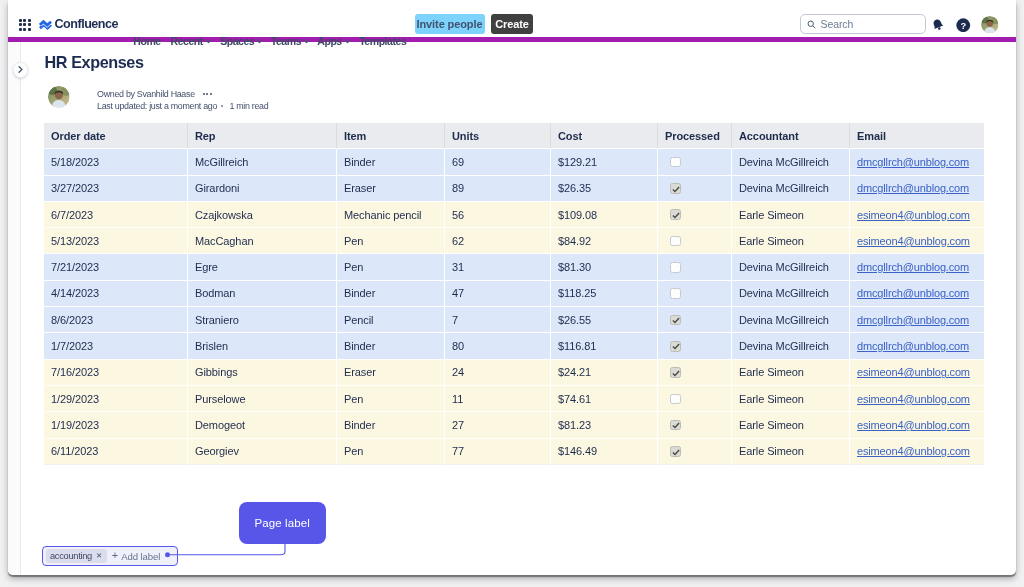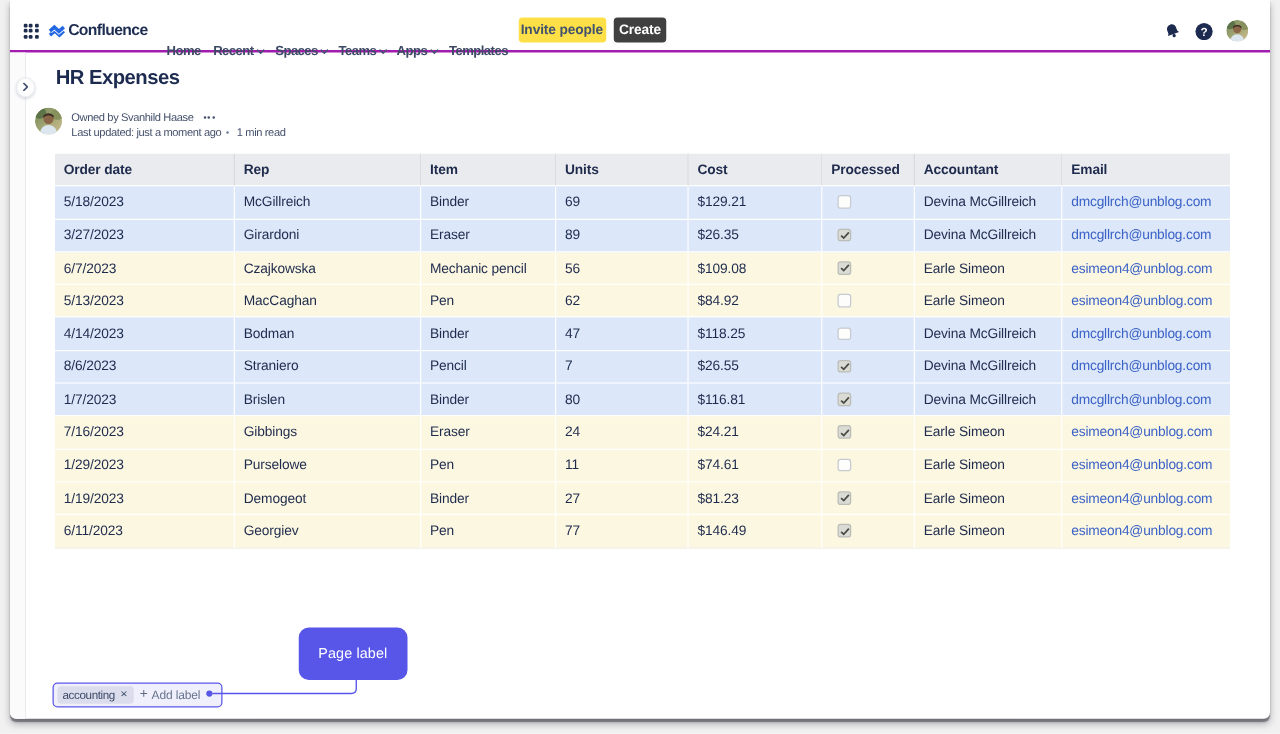--- a/index.html
+++ b/index.html
@@ -11,21 +11,21 @@
     -webkit-font-smoothing:antialiased;
   }
   .window {
     position:absolute; left:8px; top:0; width:1008px; height:575px;
     background:#fff; border-radius:0 0 5px 5px;
     box-shadow:0 2px 1px rgba(88,88,96,.72), 0 4px 6px rgba(80,80,88,.42);
   }
   
   .topnav {
     position:absolute; left:0; top:0; right:0; height:42px;
-    border-bottom:2px solid #a21caf; background:#fff;
+    border-bottom:5px solid #a21caf; background:#fff;
     border-radius:0;
   }
   .topnav > * { position:absolute; }
   .grid-icon { left:10.5px; top:19px; width:12.4px; height:11.8px;
     display:grid; grid-template-columns:repeat(3,1fr); grid-template-rows:repeat(3,1fr); gap:1.7px; cursor:pointer; }
   .grid-icon i { background:#1f2d4e; border-radius:1px; }
   .logo-mark { left:31px; top:19px; }
   .brand { left:46.5px; top:0; height:42px; display:flex; align-items:center;
     font-size:12.6px; font-weight:700; letter-spacing:-0.5px; color:#1e2d52; padding-top:6px; }
   #nav-items { left:0; top:17px; width:100%; height:40px; pointer-events:none; }
@@ -33,21 +33,21 @@
     position:absolute; top:3px; height:42px; display:flex; align-items:center; gap:2px;
     font-size:10.5px; font-weight:600; letter-spacing:-0.45px; color:#3d4a63; cursor:pointer;
     pointer-events:auto;
   }
   .nav-item svg { margin-top:1px; }
   .btn {
     top:14px; height:20px; display:flex; align-items:center; justify-content:center;
     font-size:11px; font-weight:600; letter-spacing:-0.1px; border-radius:3px; cursor:pointer; border:none;
     font-family:"Liberation Sans", sans-serif;
   }
-  .btn-invite { left:406.5px; width:70px; background:#fde047; color:#42526e; }
+  .btn-invite { left:406.5px; width:70px; background:#7dd3fc; color:#42526e; }
   .btn-create { left:483px; width:42px; background:#404040; color:#fff; }
   .searchbox {
     left:791.5px; top:14px; width:126px; height:20px;
     border:1px solid #c3c8d4; border-radius:5px; background:#fff;
     display:flex; align-items:center; padding-left:6px; gap:5px;
   }
   .searchbox .ph { font-size:10.5px; color:#6e7b94; letter-spacing:-0.1px; }
   .icon-btn { top:0; height:42px; display:flex; align-items:center; cursor:pointer; }
   .bell-wrap { left:923px; padding-top:7px; }
   .help-wrap { left:948px; padding-top:8px; }
@@ -65,21 +65,21 @@
     background:#fff; border:1px solid #eceef1; border-radius:50%;
     box-shadow:0 1px 2.5px rgba(9,30,66,.18);
     display:flex; align-items:center; justify-content:center; cursor:pointer; z-index:3;
   }
 
   
   .page-title {
     position:absolute; left:36.5px; top:51px;
     font-size:16.2px; line-height:21px; font-weight:700; letter-spacing:-0.4px; color:#1c2b4f; padding-top:1px;
   }
-  .byline { position:absolute; left:20px; top:86px; display:flex; }
+  .byline { position:absolute; left:40px; top:86px; display:flex;gap:20px; }
   .byline .avatar { width:21.6px; height:21.6px; }
   .byline-text { margin-left:7.5px; margin-top:1.5px; }
   .byline-line { font-size:8.9px; letter-spacing:-0.3px; color:#44506b; line-height:12.4px; display:flex; align-items:center; }
   .more-dots { display:inline-flex; gap:1.8px; margin-left:8px; cursor:pointer; }
   .more-dots i { width:1.9px; height:1.9px; border-radius:50%; background:#44506b; }
   .meta-sep { display:inline-block; width:2.4px; height:2.4px; border-radius:50%; background:#6b7890; margin:0 6px 0 4px; }
 
   
   table.expenses {
     position:absolute; left:36px; top:123px; width:940px;
@@ -93,21 +93,21 @@
   table.expenses th {
     background:#eaebee; text-align:left; font-weight:700;
     border-right:1.5px solid #d9dbdf; border-bottom:1.5px solid #fff;
   }
   table.expenses th:last-child { border-right:none; }
   table.expenses td { border-right:1.5px solid #fff; border-bottom:1.5px solid #fff; }
   table.expenses td:last-child { border-right:none; }
   table.expenses tr.blue td { background:#dce7fa; }
   table.expenses tr.yellow td { background:#fcf7e1; }
   table.expenses tr:last-child td { border-bottom:1.5px solid #f1f0ec; }
-  td.email a { color:#3b62c6; text-underline-offset:1px; letter-spacing:-0.15px; cursor:pointer; }
+  td.email a { color:#3b62c6; text-decoration:underline; text-underline-offset:1px; letter-spacing:-0.15px; cursor:pointer; }
   .cb {
     display:inline-block; width:10.6px; height:10.6px; margin-left:5px; margin-top:2.5px;
     background:#fdfdfc; border:1px solid #c6cad1; border-radius:2.5px; position:relative; cursor:pointer;
   }
   .cb.checked { background:#dbdbd6; border-color:#bcbdb7; }
   .cb svg { position:absolute; left:0.8px; top:1.4px; display:none; }
   .cb.checked svg { display:block; }
 
   
   .ann-box {
@@ -183,20 +183,27 @@
           <svg width="7" height="5" viewBox="0 0 8 6">
             <path d="M1 1.2 L4 4.4 L7 1.2" fill="none" stroke="#44546f" stroke-width="1.4" stroke-linecap="round" stroke-linejoin="round"></path>
           </svg>
         </div>
         <div class="nav-item" style="left: 351.2px;">
           <span>Templates</span>
         </div>
       </nav>
     <button class="btn btn-invite">Invite people</button>
     <button class="btn btn-create">Create</button>
+    <div class="searchbox">
+      <svg width="9" height="9" viewBox="0 0 12 12">
+        <circle cx="5" cy="5" r="3.6" fill="none" stroke="#44546f" stroke-width="1.3"></circle>
+        <line x1="7.8" y1="7.8" x2="11" y2="11" stroke="#44546f" stroke-width="1.3"></line>
+      </svg>
+      <span class="ph">Search</span>
+    </div>
     <div class="icon-btn bell-wrap">
       <svg width="14" height="14" viewBox="0 0 16 16">
         <g transform="rotate(-21 8 8)">
           <path d="M8 1.6 C10.5 1.6 12.3 3.4 12.3 5.9 L12.3 8.8 L13.4 10.7 L2.6 10.7 L3.7 8.8 L3.7 5.9 C3.7 3.4 5.5 1.6 8 1.6 Z" fill="#1e2b50"></path>
           <circle cx="8" cy="12.3" r="1.5" fill="#1e2b50"></circle>
         </g>
       </svg>
     </div>
     <div class="icon-btn help-wrap">
       <svg width="14.5" height="14.5" viewBox="0 0 16 16">
@@ -327,20 +334,30 @@
           <td>5/13/2023</td>
           <td>MacCaghan</td>
           <td>Pen</td>
           <td>62</td>
           <td>$84.92</td>
           <td><span class="cb"></span></td>
           <td>Earle Simeon</td>
           <td class="email"><a>esimeon4@unblog.com</a></td>
         </tr>
         <tr class="blue">
+          <td>7/21/2023</td>
+          <td>Egre</td>
+          <td>Pen</td>
+          <td>31</td>
+          <td>$81.30</td>
+          <td><span class="cb"></span></td>
+          <td>Devina McGillreich</td>
+          <td class="email"><a>dmcgllrch@unblog.com</a></td>
+        </tr>
+        <tr class="blue">
           <td>4/14/2023</td>
           <td>Bodman</td>
           <td>Binder</td>
           <td>47</td>
           <td>$118.25</td>
           <td><span class="cb"></span></td>
           <td>Devina McGillreich</td>
           <td class="email"><a>dmcgllrch@unblog.com</a></td>
         </tr>
         <tr class="blue">

